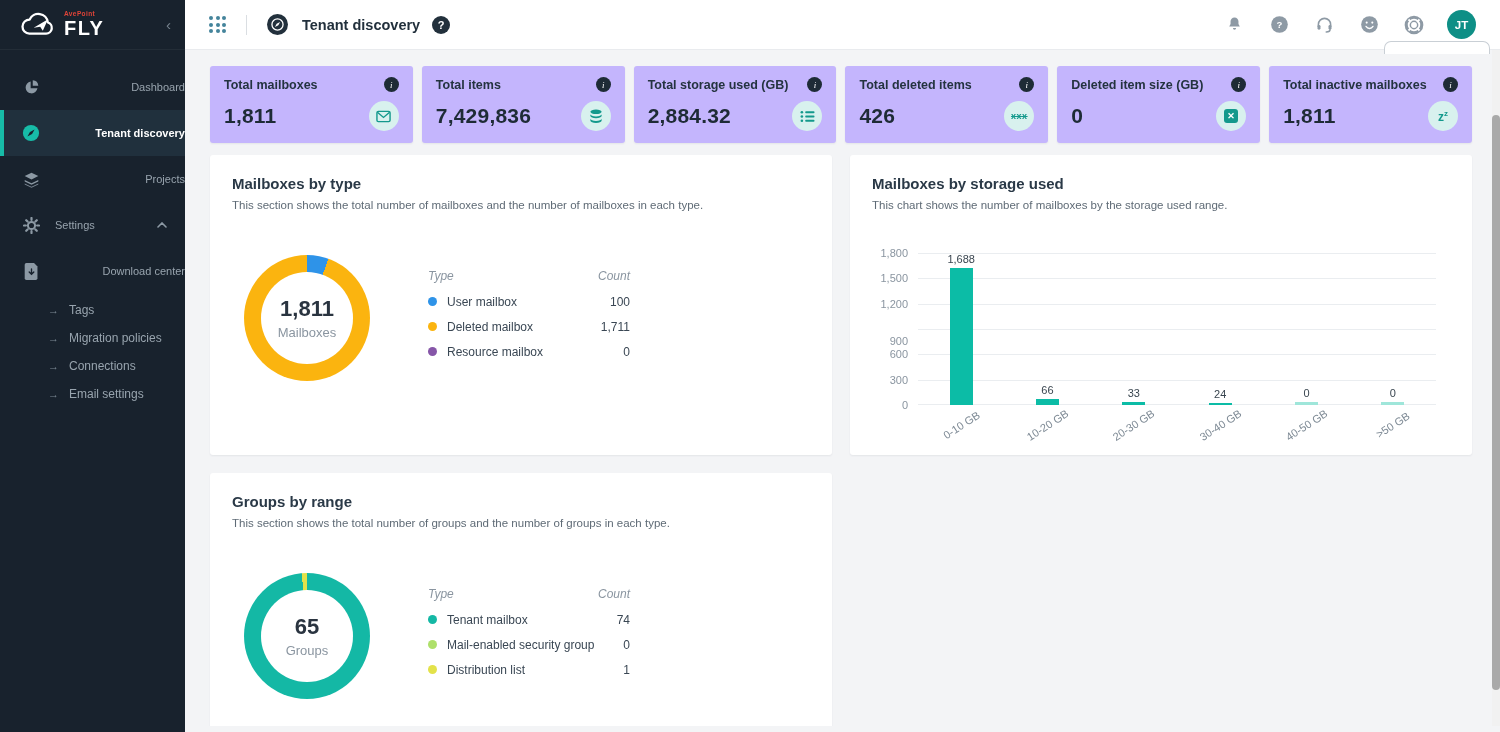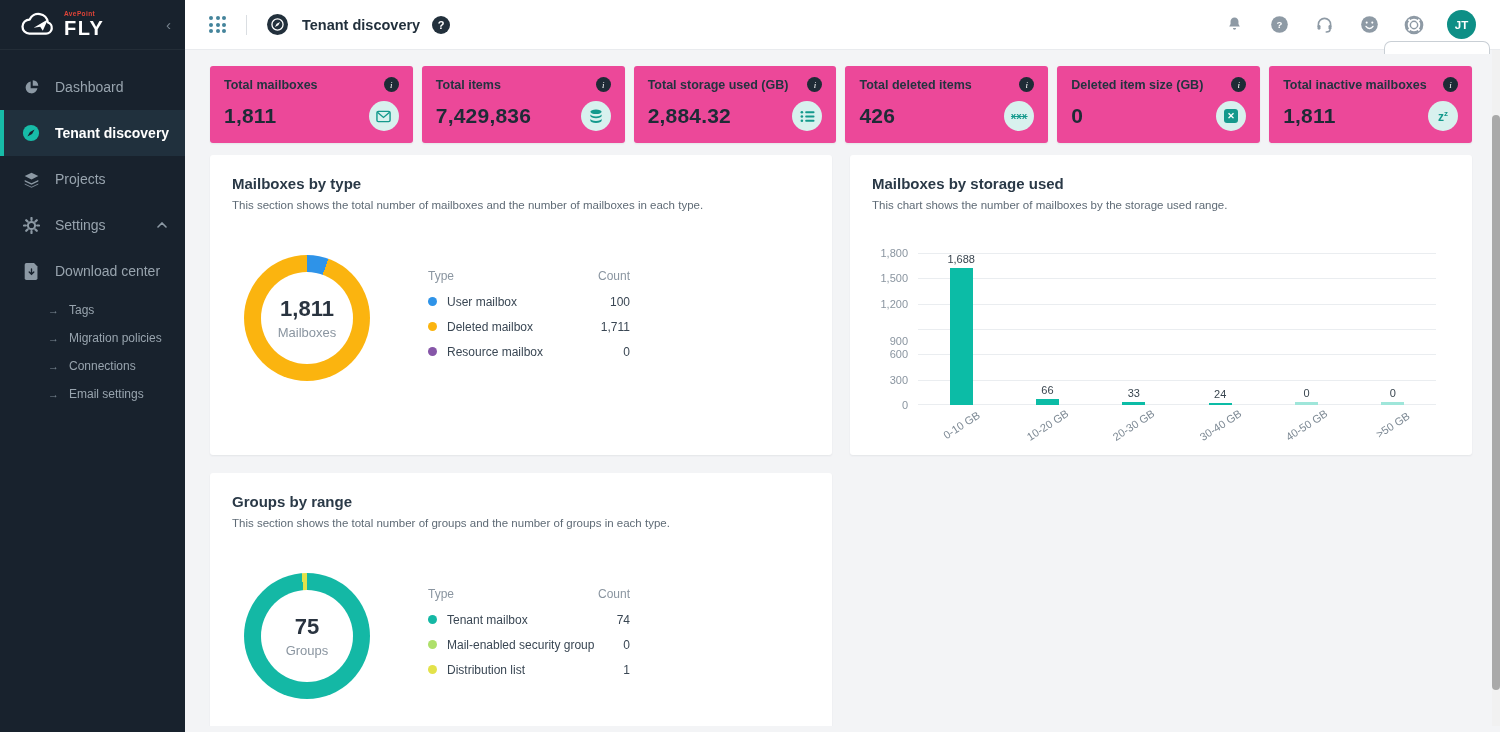--- a/index.html
+++ b/index.html
@@ -7,21 +7,21 @@
   .app { position:relative; width:1500px; height:726px; display:flex; }
 
   
   .sidebar { width:185px; height:732px; background:#18222D; flex:0 0 185px; color:#98A4AE; }
   .side-head { height:50px; display:flex; align-items:center; padding:0 14px 0 16px; border-bottom:1px solid rgba(255,255,255,.05); }
   .logo-text { display:flex; flex-direction:column; margin-left:4px; line-height:1; }
   .logo-company { color:#E04438; font-size:6.5px; font-weight:bold; letter-spacing:.4px; margin-bottom:1px; }
   .logo-product { color:#fff; font-size:20px; font-weight:bold; letter-spacing:1.5px; }
   .collapse-chevron { margin-left:auto; color:#76838E; font-size:15px; cursor:pointer; }
   .nav { margin-top:14px; }
-  .nav-item { position:relative; height:46px; display:flex; align-items:center; padding-left:22px; font-size:14px; cursor:pointer; }
+  .nav-item { position:relative; height:46px; display:flex; align-items:center; padding-left:22px; font-size:11px; cursor:pointer;justify-content:space-between; }
   .nav-item .nicon { width:18px; height:18px; margin-right:15px; display:flex; align-items:center; justify-content:center; color:#8C99A4; flex:0 0 18px; }
   .nav-item.active { background:#20303D; color:#FFFFFF; font-weight:bold; border-left:4px solid #17BCA8; padding-left:18px; }
   .nav-item.active .nicon { color:#17BCA8; }
   .caret { margin-left:auto; margin-right:18px; color:#8C99A4; }
   .subnav { margin:2px 0 6px 0; }
   .subnav-item { display:flex; align-items:center; height:28px; padding-left:48px; font-size:12px; color:#98A4AE; cursor:pointer; }
   .subnav-item .arrow { margin-right:10px; font-size:11px; color:#7C8994; }
 
   
   .main { flex:1; display:flex; flex-direction:column; background:#F3F4F6; position:relative; }
@@ -33,21 +33,21 @@
   .page-title { font-size:14.5px; font-weight:bold; color:#22303C; margin:0 12px 0 14px; }
   .help-badge { width:18px; height:18px; font-size:11px; font-weight:bold; cursor:pointer; flex-basis:18px; }
   .top-right { margin-left:auto; display:flex; align-items:center; gap:21px; }
   .tico { width:24px; height:24px; display:flex; align-items:center; justify-content:center; color:#8E9AA5; cursor:pointer; }
   .avatar { width:29px; height:29px; border-radius:50%; background:#0E8F86; color:#fff; font-size:11.5px; font-weight:bold; display:flex; align-items:center; justify-content:center; cursor:pointer; }
 
   .content { padding:16px 28px 0 25px; flex:1; overflow:hidden; }
 
   
   .stats { display:flex; gap:9px; }
-  .stat-card { flex:1; background:#ec4899; border-radius:3px; padding:11px 14px 12px 14px; box-shadow:0 1px 2px rgba(30,40,50,.07); }
+  .stat-card { flex:1; background:#c4b5fd; border-radius:3px; padding:11px 14px 12px 14px; box-shadow:0 1px 2px rgba(30,40,50,.07); }
   .stat-top { display:flex; align-items:center; justify-content:space-between; }
   .stat-label { font-size:12.5px; font-weight:bold; color:#243340; }
   .info-badge { width:15px; height:15px; border-radius:50%; background:#1E2B36; color:#fff; font-size:9px; font-style:italic; font-family:"Liberation Serif", serif; display:flex; align-items:center; justify-content:center; cursor:pointer; }
   .stat-bottom { display:flex; align-items:center; justify-content:space-between; margin-top:9px; }
   .stat-value { font-size:21px; font-weight:bold; color:#1E2B36; letter-spacing:.2px; }
   .stat-icon { width:30px; height:30px; border-radius:50%; background:#D8F1EE; color:#13998C; display:flex; align-items:center; justify-content:center; font-size:10px; }
   .xxx { text-decoration:line-through; font-size:9px; font-weight:bold; color:#13998C; letter-spacing:.5px; }
   .boxx { width:14px; height:14px; border-radius:3px; background:#13998C; color:#fff; font-size:9px; display:flex; align-items:center; justify-content:center; font-weight:bold; }
   .zz { font-size:12px; font-weight:bold; color:#13998C; } .zz sup { font-size:8px; }
 
@@ -59,21 +59,21 @@
   .panel-title { font-size:15px; font-weight:bold; color:#2A3947; }
   .panel-sub { font-size:11.5px; color:#5F6B76; margin-top:7px; }
 
   
   .donut-wrap { display:flex; align-items:flex-start; margin-top:44px; }
   .donut { position:relative; width:126px; height:126px; border-radius:50%; margin-left:12px; flex:0 0 126px; }
   .donut-center { position:absolute; inset:17px; border-radius:50%; background:#fff; display:flex; flex-direction:column; align-items:center; justify-content:center; }
   .donut-value { font-size:22px; font-weight:bold; color:#2A3440; }
   .donut-label { font-size:13px; color:#8A95A0; margin-top:3px; }
   .legend { margin-left:58px; margin-top:14px; width:202px; }
-  .legend-head { display:flex; justify-content:space-between; color:#8A95A0; font-size:12px; padding-bottom:6px; }
+  .legend-head { display:flex; justify-content:space-between; color:#8A95A0; font-size:12px; padding-bottom:6px;font-style:italic; }
   .legend-row { display:flex; align-items:center; font-size:12px; color:#3A4754; padding:5.5px 0; cursor:pointer; }
   .dot { width:9px; height:9px; border-radius:50%; margin-right:10px; flex:0 0 9px; }
   .legend-count { margin-left:auto; }
 
   
   .chart-area { display:flex; margin-top:42px; }
   .y-axis { position:relative; width:46px; height:152px; flex:0 0 46px; }
   .y-axis span { position:absolute; right:10px; font-size:11px; color:#8A95A0; }
   .plot { position:relative; height:152px; flex:1; margin-right:14px; }
   .gridline { position:absolute; left:0; right:0; height:1px; background:#EAEDF0; }
@@ -439,21 +439,21 @@
         </section>
       </div>
 
       <div class="row row2">
         <section class="panel tall">
           <h2 class="panel-title">Groups by range</h2>
           <p class="panel-sub">This section shows the total number of groups and the number of groups in each type.</p>
           <div class="donut-wrap">
             <div class="donut" id="donut-groups" style="background: conic-gradient(rgb(20, 184, 165) 0deg, rgb(20, 184, 165) 355.2deg, rgb(227, 226, 74) 355.2deg, rgb(227, 226, 74) 360deg);">
               <div class="donut-center">
-                <span class="donut-value">75</span>
+                <span class="donut-value">65</span>
                 <span class="donut-label">Groups</span>
               </div>
             </div>
             <div class="legend">
               <div class="legend-head">
                 <span>Type</span>
                 <span>Count</span>
               </div>
               <div id="legend-groups">
                   <div class="legend-row">

